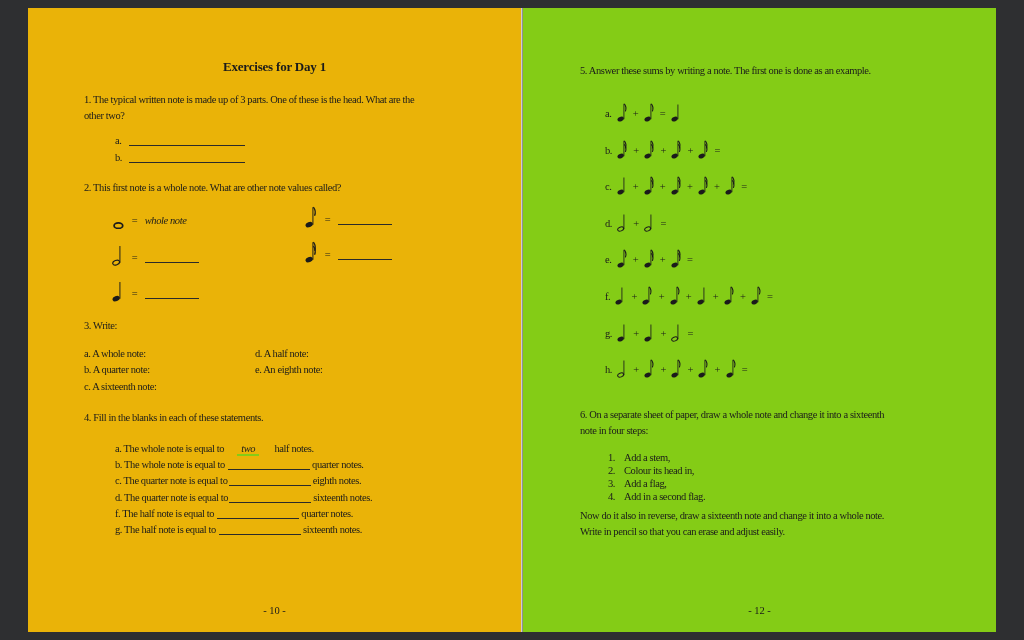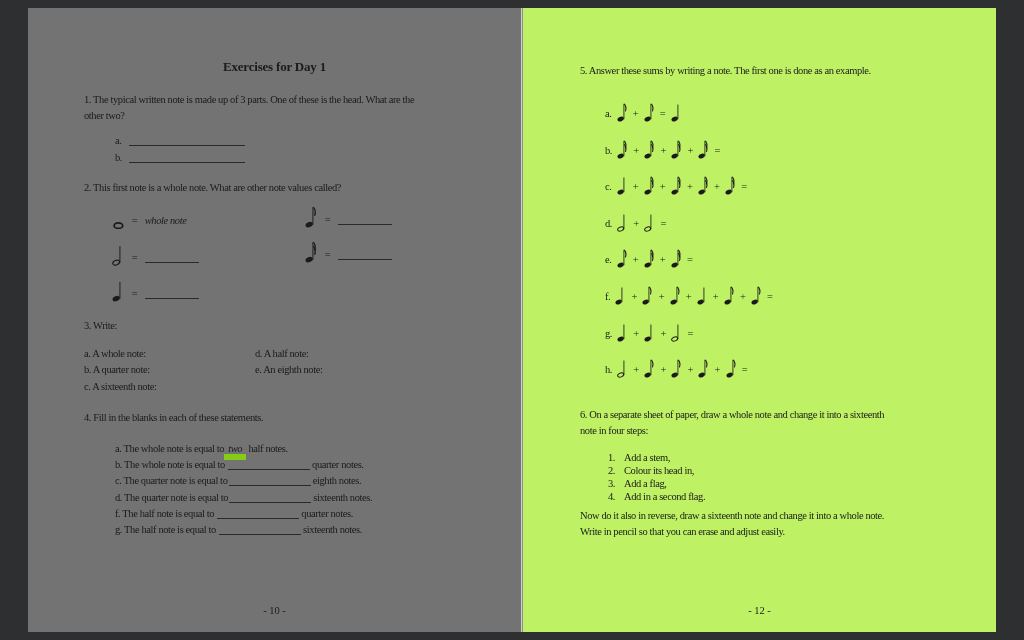--- a/index.html
+++ b/index.html
@@ -39,21 +39,21 @@
   .ans{font-style:italic;}
 
   .q3intro{position:absolute;left:56px;top:312px;}
   .q3col{position:absolute;top:338px;line-height:16.3px;white-space:nowrap;font-family:Liberation Serif, serif;}
   .q3col.c1{left:56px;}
   .q3col.c2{left:227px;}
 
   .q4intro{position:absolute;left:56px;top:404px;white-space:nowrap;}
   .q4st{position:absolute;left:87px;top:433px;line-height:16.2px;}
   .q4row{white-space:nowrap;}
-  .fillword{font-style:italic;border-bottom:6px solid #84cc16;padding:0 4px;margin:0 0;}
+  .fillword{font-style:italic;border-bottom:2px solid #84cc16;padding:0 4px;margin:0 13px;}
 
   .pageno{position:absolute;left:0;right:0;top:597px;text-align:center;letter-spacing:0;}
 
   .q5intro{position:absolute;left:57px;top:57px;white-space:nowrap;}
   .q5sums{position:absolute;left:82px;top:88px;}
   .sumrow{height:36.6px;line-height:36.6px;white-space:nowrap;}
   .sumlbl{margin-right:5px;}
   .op{margin:0 5px;font-size:10.5px;letter-spacing:0;}
 
   .q6para{position:absolute;left:57px;top:399px;}
@@ -63,21 +63,21 @@
   .q6outro{position:absolute;left:57px;top:500px;}
 
   .note{height:21px;width:auto;vertical-align:-5px;}
   .note-lg{height:24px;vertical-align:-5px;}
 </style>
 </head>
 <body style="background: rgb(46, 47, 49);">
 
 <div class="spread">
 
-  <div class="page left" style="background: #737373; color: rgb(27, 27, 27); padding-left: 20px;">
+  <div class="page left" style="background: #eab308; color: rgb(27, 27, 27); padding-left: 20px;">
     <div class="title">Exercises for Day 1</div>
 
     <div class="q1para">
         <div class="pline">1. The typical written note is made up of 3 parts. One of these is the head. What are the</div>
         <div class="pline">other two?</div>
       </div>
     <div class="q1blanks">
         <div class="q1row"><span class="lbl">a.</span><span class="bl bl-q1"></span></div>
         <div class="q1row"><span class="lbl">b.</span><span class="bl bl-q1"></span></div>
       </div>
@@ -127,21 +127,21 @@
         <div class="q4row">b. The whole note is equal to<span class="bl bl-q4"></span> quarter notes.</div>
         <div class="q4row">c. The quarter note is equal to<span class="bl bl-q4 tight"></span> eighth notes.</div>
         <div class="q4row">d. The quarter note is equal to<span class="bl bl-q4 tight"></span> sixteenth notes.</div>
         <div class="q4row">f. The half note is equal to<span class="bl bl-q4"></span> quarter notes.</div>
         <div class="q4row">g. The half note is equal to<span class="bl bl-q4"></span> sixteenth notes.</div>
       </div>
 
     <div class="pageno">- 10 -</div>
   </div>
 
-  <div class="page right" style="background: #bef264; color: rgb(27, 27, 27);">
+  <div class="page right" style="background: #84cc16; color: rgb(27, 27, 27);">
     <div class="q5intro">5. Answer these sums by writing a note. The first one is done as an example.</div>
     <div class="q5sums">
         <div class="sumrow"><span class="sumlbl">a.</span><svg viewBox="0 0 16 30" class="note">
             <ellipse cx="5.2" cy="25.8" rx="4.7" ry="3.2" transform="rotate(-21 5.2 25.8)" fill="#1b1b1b"></ellipse>
             <rect x="9.3" y="4" width="1.2" height="22" fill="#1b1b1b"></rect>
             <path d="M10.5 4 C12.8 7, 14 9.5, 12 14.8" fill="none" stroke="#1b1b1b" stroke-width="1.6"></path>
           </svg><span class="op">+</span><svg viewBox="0 0 16 30" class="note">
             <ellipse cx="5.2" cy="25.8" rx="4.7" ry="3.2" transform="rotate(-21 5.2 25.8)" fill="#1b1b1b"></ellipse>
             <rect x="9.3" y="4" width="1.2" height="22" fill="#1b1b1b"></rect>
             <path d="M10.5 4 C12.8 7, 14 9.5, 12 14.8" fill="none" stroke="#1b1b1b" stroke-width="1.6"></path>

